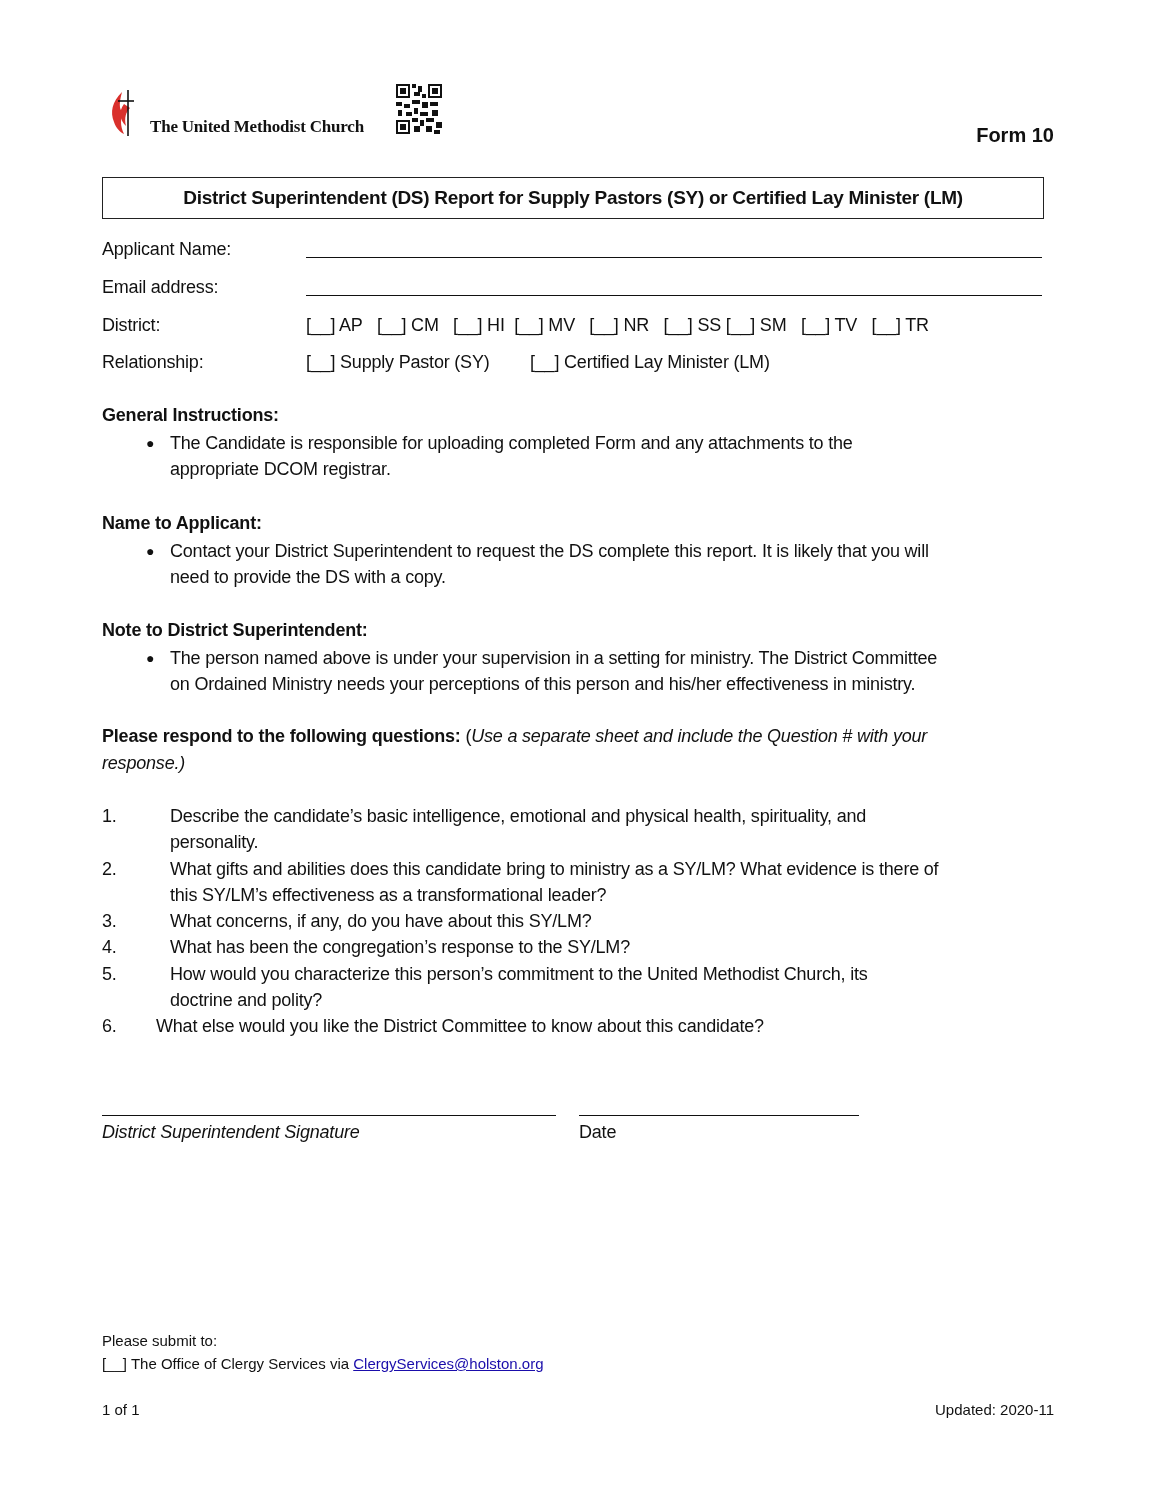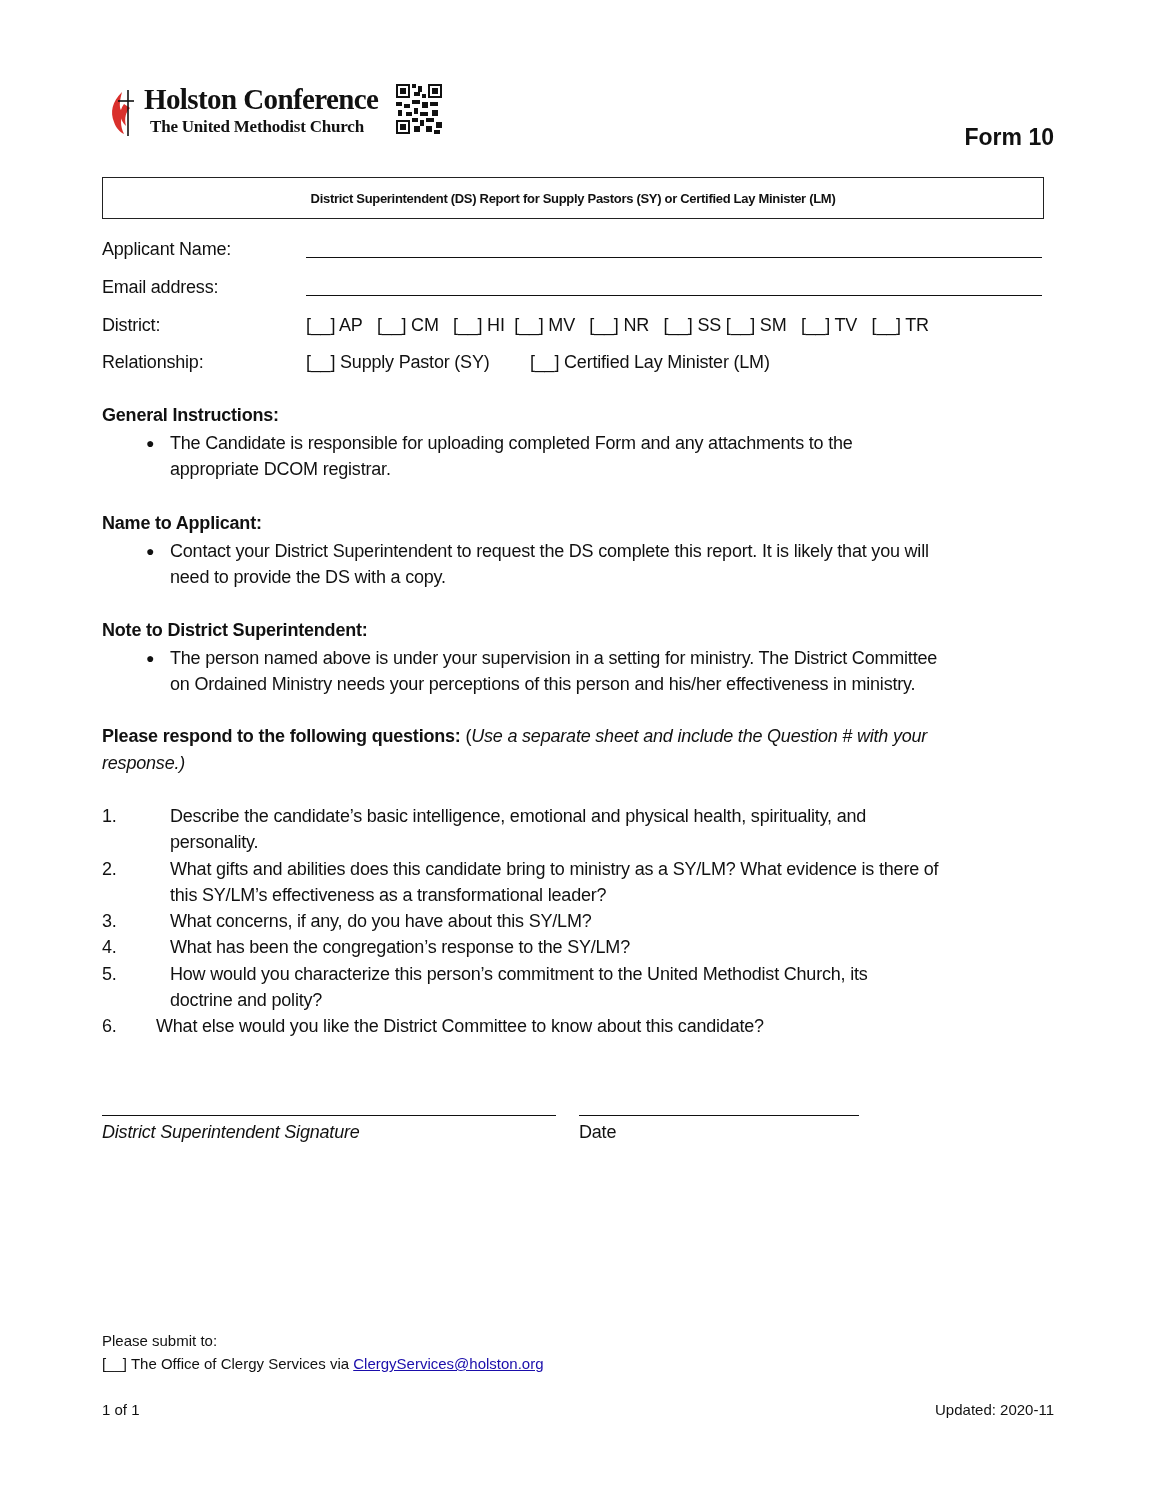--- a/index.html
+++ b/index.html
@@ -7,40 +7,39 @@
          font-family:"DejaVu Sans", sans-serif; color:#111; }
   .abs { position:absolute; }
   .t { font-size:18px; line-height:24px; white-space:nowrap; font-family:"Liberation Sans", sans-serif; letter-spacing:-0.2px; }
   .b { font-weight:bold; }
   
   #logo { left:104px; top:80px; width:345px; height:64px; }
   #logo .flame { position:absolute; left:4px; top:10px; width:26px; height:46px; }
   #logo .brand { position:absolute; left:40px; top:2px; font-family:"Liberation Serif", serif; font-size:29px; font-weight:bold; letter-spacing:-0.6px; color:#111; line-height:34px; }
   #logo .sub { position:absolute; left:46px; top:36px; font-family:"Liberation Serif", serif; font-size:17px; font-weight:bold; color:#111; line-height:22px; letter-spacing:-0.2px; }
   #logo .qr { position:absolute; left:292px; top:4px; width:46px; height:50px; }
-  #form-no { right:102px; top:124px; font-family:"Liberation Sans", sans-serif; font-weight:bold; font-size:23px; }
+  #form-no { right:102px; top:124px; font-family:"Liberation Sans", sans-serif; font-weight:bold; font-size:20px; }
   #title-box { left:102px; top:177px; width:942px; height:42px; border:1.5px solid #222;
                display:flex; align-items:center; justify-content:center; box-sizing:border-box; }
-  #title-box span { font-family:"Liberation Sans", sans-serif; font-size:13px; font-weight:bold; letter-spacing:-0.3px; }
+  #title-box span { font-family:"Liberation Sans", sans-serif; font-size:19px; font-weight:bold; letter-spacing:-0.3px; }
   .uline { border-bottom:1.6px solid #111; height:0; }
   .bullet { font-size:14px; }
   .link { color:#1a0dab; text-decoration:underline; }
   .small { font-size:15px; line-height:20px; font-family:"Liberation Sans", sans-serif; white-space:nowrap; }
 </style>
 </head>
 <body>
 
 <div id="logo" class="abs">
   <svg class="flame" viewBox="0 0 26 46">
     <path d="M14 2 C4 12 2 22 6 32 C8 38 12 42 16 44 C12 36 12 28 16 22 C12 22 10 16 14 2 Z" fill="#d9302c"></path>
     <path d="M16 14 C10 22 12 30 18 36 C16 28 18 22 22 18 Z" fill="#d9302c"></path>
     <line x1="20" y1="0" x2="20" y2="46" stroke="#111" stroke-width="1.6"></line>
     <line x1="10" y1="11" x2="34" y2="11" stroke="#111" stroke-width="1.6"></line>
   </svg>
-  <div class="brand">Holston Conference</div>
   <div class="sub">The United Methodist Church</div>
   <svg class="qr" viewBox="0 0 23 25" shape-rendering="crispEdges">
     <rect x="0" y="0" width="7" height="7" fill="#111"></rect>
       <rect x="1" y="1" width="5" height="5" fill="#fff"></rect>
       <rect x="2" y="2" width="3" height="3" fill="#111"></rect>
     <rect x="16" y="0" width="7" height="7" fill="#111"></rect>
       <rect x="17" y="1" width="5" height="5" fill="#fff"></rect>
       <rect x="18" y="2" width="3" height="3" fill="#111"></rect>
     <rect x="0" y="18" width="7" height="7" fill="#111"></rect>
       <rect x="1" y="19" width="5" height="5" fill="#fff"></rect>

